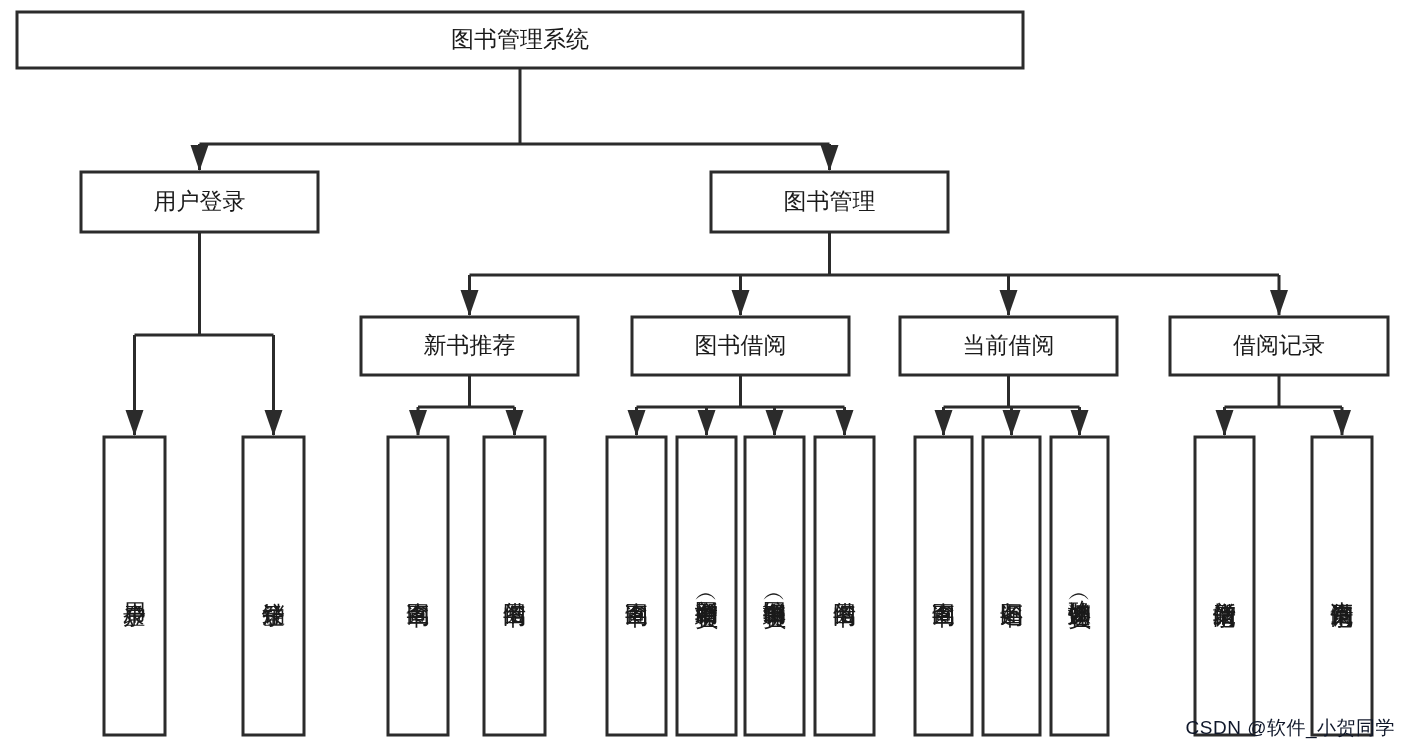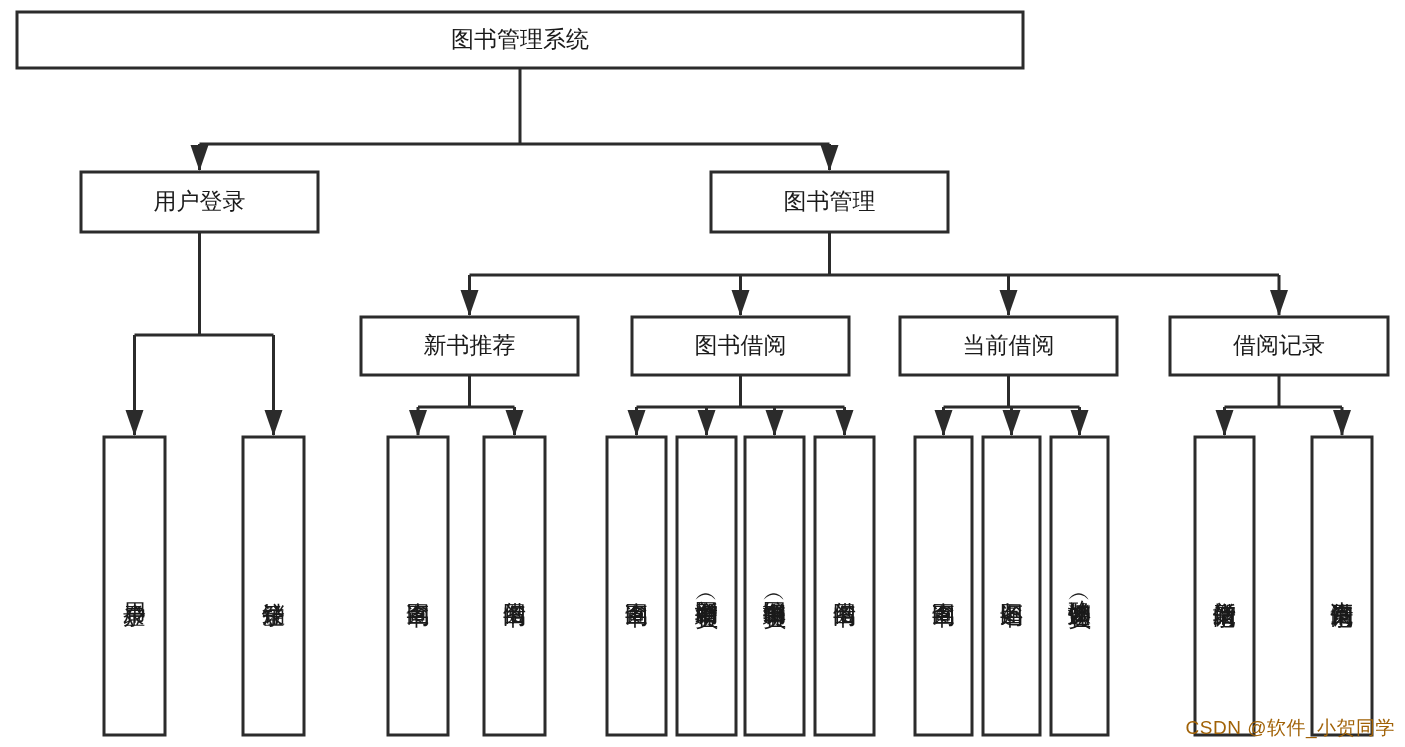--- a/index.html
+++ b/index.html
@@ -67,21 +67,21 @@
     position: absolute;
     box-sizing: border-box;
     background: transparent;
   }
   .watermark {
     position: absolute;
     right: 10px;
     bottom: 6px;
     font-family: "Liberation Sans", "DejaVu Sans", sans-serif;
     font-size: 19px;
-    color: #a16207;
+    color: #0f172a;
     letter-spacing: 0.5px;
     white-space: nowrap;
     pointer-events: none;
   }
 </style>
 </head>
 <body>
 
 <div id="diagram-root">
 

